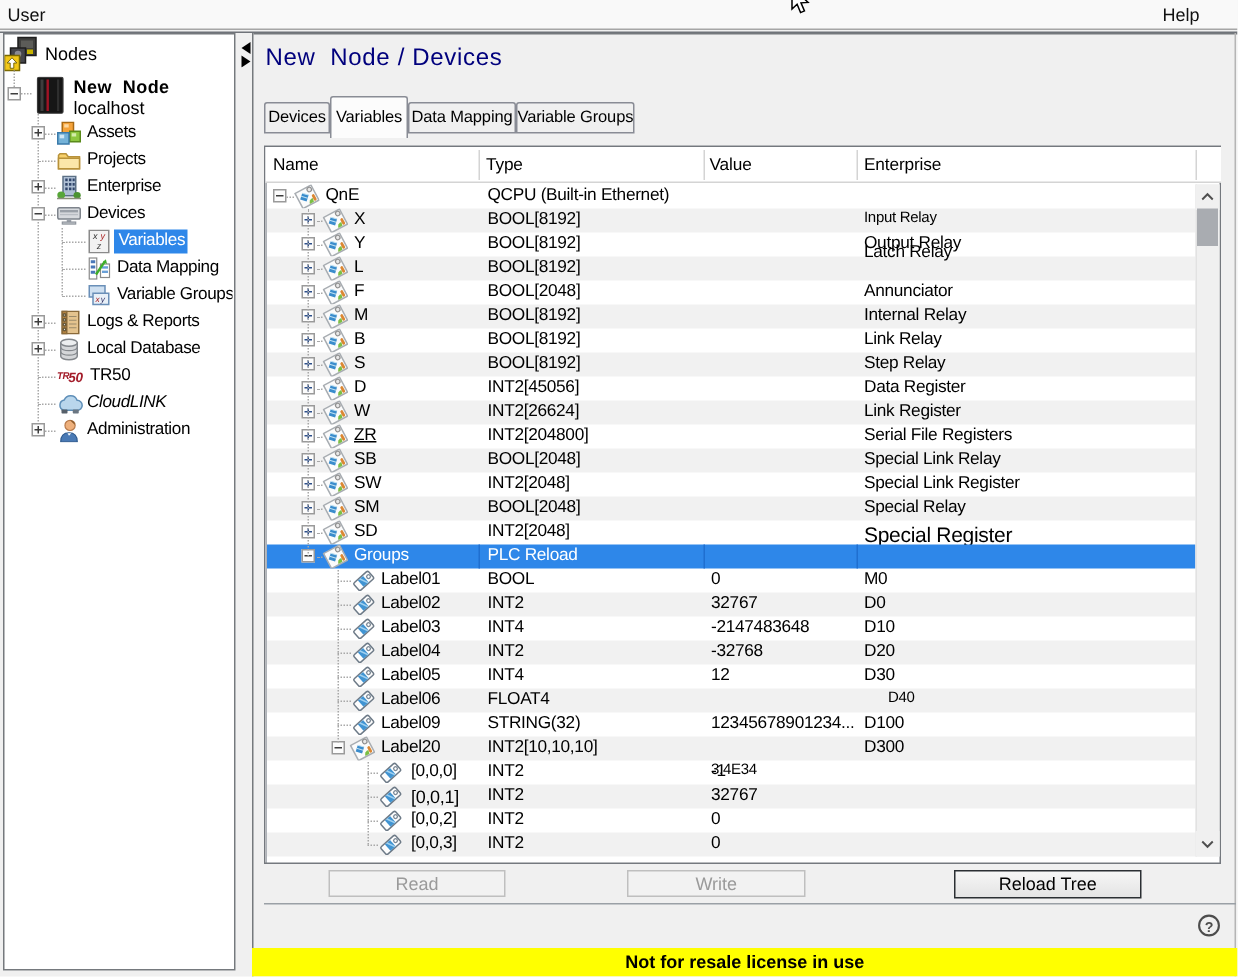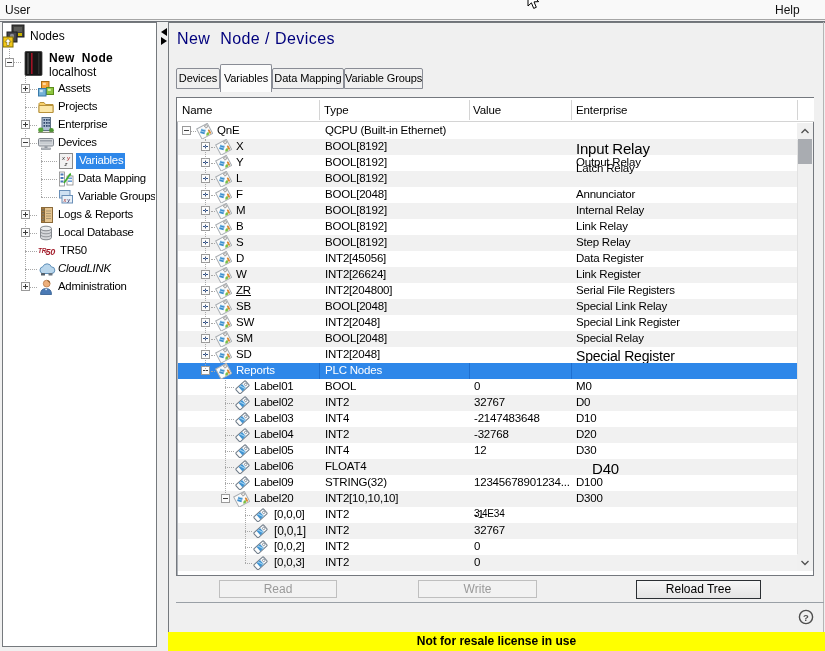--- a/index.html
+++ b/index.html
@@ -231,21 +231,21 @@
 <rect x="2.5" y="2.8" width="12" height="11.4" fill="#fbfbfb" stroke="#a8adb2" stroke-width="1"></rect>
 <circle cx="12.1" cy="4.9" r="1.5" fill="#e8e8e8" stroke="#8f8f8f" stroke-width="0.8"></circle>
 <path d="M6.8 4.9 L10 8 L6.8 11.1 L3.6 8 Z" fill="#3a8ccc"></path>
 <path d="M5.2 6.4 L8.4 9.6 M6.8 4.9 L10 8" stroke="#bfe0f2" stroke-width="0.7" fill="none"></path>
 <path d="M8 13.6 A3 3 0 0 1 11.6 11 L11 13.6 Z" fill="#7cbf44"></path>
 <rect x="11.6" y="8.8" width="1.9" height="4.6" rx="0.9" fill="#db8733"></rect>
 </g>
 </svg></div>
 <div style="position:absolute;left:236px;top:140px;font-size:11.5px;letter-spacing:-0.2px;">X</div>
 <div style="position:absolute;left:325px;top:140px;width:140px;height:14px;font-size:11.5px;letter-spacing:-0.2px;overflow:hidden;">BOOL[8192]</div>
-<div style="position:absolute;left:576px;top:140px;width:218px;height:24px;font-size:15px;letter-spacing:-0.2px;overflow:hidden;">Input Relay</div>
+<div style="position:absolute;left:576px;top:140px;width:218px;height:24px;font-size:10px;letter-spacing:-0.2px;overflow:hidden;">Input Relay</div>
 <div style="position:absolute;left:201px;top:158px;width:9px;height:9px;background:#fcfcfc;border:1px solid #9a9a9a;box-sizing:border-box;">
     <div style="position:absolute;left:1px;top:3px;width:5px;height:1px;background:#2c4f8a"></div>
     <div style="position:absolute;left:3px;top:1px;width:1px;height:5px;background:#2c4f8a"></div>
   </div>
 <div style="position:absolute;left:215px;top:155px;line-height:0;"><svg width="17" height="16" viewBox="0 0 17 16">
 <g transform="rotate(-28 8 8)">
 <rect x="2.5" y="2.8" width="12" height="11.4" fill="#fbfbfb" stroke="#a8adb2" stroke-width="1"></rect>
 <circle cx="12.1" cy="4.9" r="1.5" fill="#e8e8e8" stroke="#8f8f8f" stroke-width="0.8"></circle>
 <path d="M6.8 4.9 L10 8 L6.8 11.1 L3.6 8 Z" fill="#3a8ccc"></path>
 <path d="M5.2 6.4 L8.4 9.6 M6.8 4.9 L10 8" stroke="#bfe0f2" stroke-width="0.7" fill="none"></path>
@@ -476,22 +476,22 @@
 <div style="position:absolute;left:215px;top:363px;line-height:0;"><svg width="17" height="16" viewBox="0 0 17 16">
 <g transform="rotate(-28 8 8)">
 <rect x="2.5" y="2.8" width="12" height="11.4" fill="#fbfbfb" stroke="#a8adb2" stroke-width="1"></rect>
 <circle cx="12.1" cy="4.9" r="1.5" fill="#e8e8e8" stroke="#8f8f8f" stroke-width="0.8"></circle>
 <path d="M6.8 4.9 L10 8 L6.8 11.1 L3.6 8 Z" fill="#3a8ccc"></path>
 <path d="M5.2 6.4 L8.4 9.6 M6.8 4.9 L10 8" stroke="#bfe0f2" stroke-width="0.7" fill="none"></path>
 <path d="M8 13.6 A3 3 0 0 1 11.6 11 L11 13.6 Z" fill="#7cbf44"></path>
 <rect x="11.6" y="8.8" width="1.9" height="4.6" rx="0.9" fill="#db8733"></rect>
 </g>
 </svg></div>
-<div style="position:absolute;left:236px;top:364px;font-size:11.5px;letter-spacing:-0.2px;color:#fff;">Reports</div>
-<div style="position:absolute;left:325px;top:364px;width:140px;height:14px;font-size:11.5px;letter-spacing:-0.2px;overflow:hidden;color:#fff;">PLC Nodes</div>
+<div style="position:absolute;left:236px;top:364px;font-size:11.5px;letter-spacing:-0.2px;color:#fff;">Groups</div>
+<div style="position:absolute;left:325px;top:364px;width:140px;height:14px;font-size:11.5px;letter-spacing:-0.2px;overflow:hidden;color:#fff;">PLC Reload</div>
 <div style="position:absolute;left:235px;top:380px;line-height:0;"><svg width="15" height="14" viewBox="0 0 15 14">
 <g transform="rotate(-42 7.5 7)">
 <rect x="0.8" y="3.9" width="13" height="6.6" rx="1.2" fill="#fdfdfd" stroke="#6d7a87" stroke-width="1"></rect>
 <rect x="4.6" y="4.4" width="4.6" height="5.6" fill="#4194d2"></rect>
 <path d="M5.6 4.4 L6.8 4.4 L9.2 10 L8 10 Z" fill="#9fd0ef"></path>
 <circle cx="11.6" cy="7.2" r="1.25" fill="#ffffff" stroke="#7d8a97" stroke-width="0.9"></circle>
 </g>
 </svg></div>
 <div style="position:absolute;left:254px;top:380px;font-size:11.5px;letter-spacing:-0.2px;">Label01</div>
 <div style="position:absolute;left:325px;top:380px;width:140px;height:14px;font-size:11.5px;letter-spacing:-0.2px;overflow:hidden;">BOOL</div>
@@ -552,21 +552,21 @@
 <g transform="rotate(-42 7.5 7)">
 <rect x="0.8" y="3.9" width="13" height="6.6" rx="1.2" fill="#fdfdfd" stroke="#6d7a87" stroke-width="1"></rect>
 <rect x="4.6" y="4.4" width="4.6" height="5.6" fill="#4194d2"></rect>
 <path d="M5.6 4.4 L6.8 4.4 L9.2 10 L8 10 Z" fill="#9fd0ef"></path>
 <circle cx="11.6" cy="7.2" r="1.25" fill="#ffffff" stroke="#7d8a97" stroke-width="0.9"></circle>
 </g>
 </svg></div>
 <div style="position:absolute;left:254px;top:460px;font-size:11.5px;letter-spacing:-0.2px;">Label06</div>
 <div style="position:absolute;left:325px;top:460px;width:140px;height:14px;font-size:11.5px;letter-spacing:-0.2px;overflow:hidden;">FLOAT4</div>
 <div style="position:absolute;left:474px;top:460px;width:95px;height:14px;font-size:10px;letter-spacing:-0.2px;overflow:hidden;margin-top:48px;">3.4E34</div>
-<div style="position:absolute;left:576px;top:460px;width:218px;height:14px;font-size:15px;letter-spacing:-0.2px;overflow:hidden;padding-left:16px;">D40</div>
+<div style="position:absolute;left:576px;top:460px;width:218px;height:14px;font-size:10px;letter-spacing:-0.2px;overflow:hidden;padding-left:16px;">D40</div>
 <div style="position:absolute;left:235px;top:476px;line-height:0;"><svg width="15" height="14" viewBox="0 0 15 14">
 <g transform="rotate(-42 7.5 7)">
 <rect x="0.8" y="3.9" width="13" height="6.6" rx="1.2" fill="#fdfdfd" stroke="#6d7a87" stroke-width="1"></rect>
 <rect x="4.6" y="4.4" width="4.6" height="5.6" fill="#4194d2"></rect>
 <path d="M5.6 4.4 L6.8 4.4 L9.2 10 L8 10 Z" fill="#9fd0ef"></path>
 <circle cx="11.6" cy="7.2" r="1.25" fill="#ffffff" stroke="#7d8a97" stroke-width="0.9"></circle>
 </g>
 </svg></div>
 <div style="position:absolute;left:254px;top:476px;font-size:11.5px;letter-spacing:-0.2px;">Label09</div>
 <div style="position:absolute;left:325px;top:476px;width:140px;height:14px;font-size:11.5px;letter-spacing:-0.2px;overflow:hidden;">STRING(32)</div>

